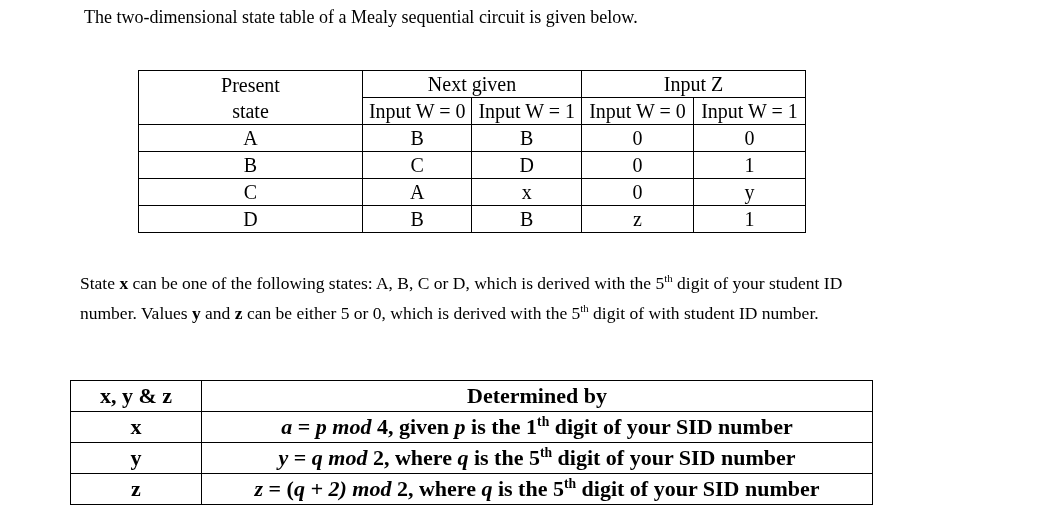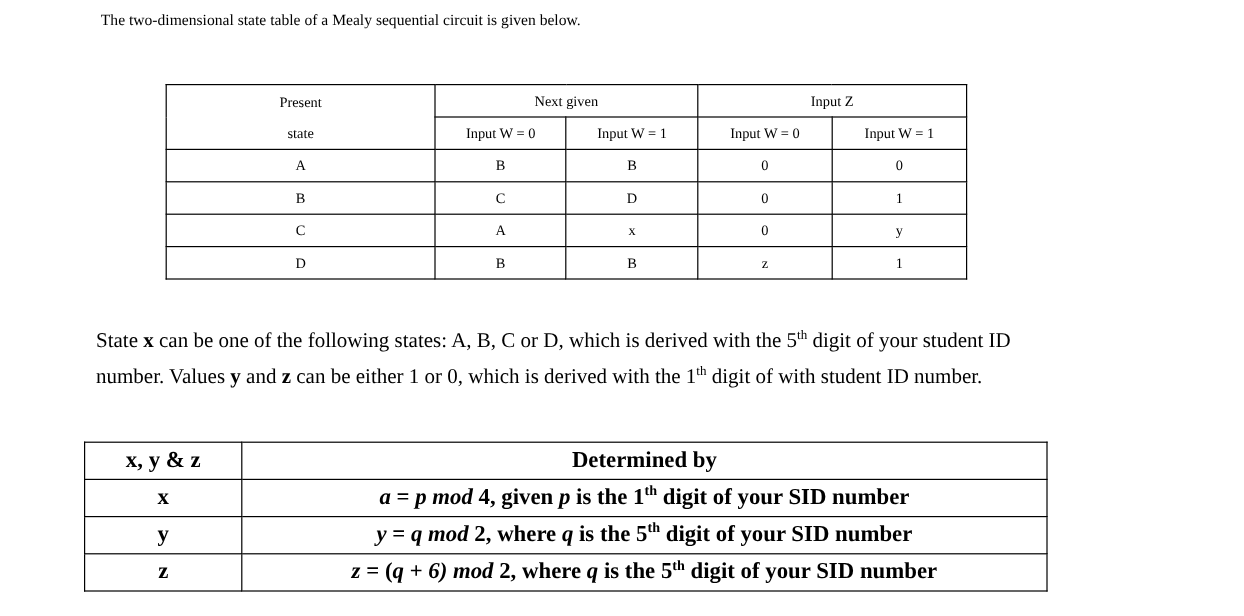--- a/index.html
+++ b/index.html
@@ -19,34 +19,34 @@
     position: relative;
     width: 1037px;
     height: 513px;
   }
 
   
   .intro {
     position: absolute;
     left: 84px;
     top: 6px;
-    font-size: 13px;
+    font-size: 18px;
     line-height: 22px;
     white-space: nowrap;
   }
 
   
   .state-table {
     position: absolute;
     left: 138px;
     top: 70px;
     width: 668px;
     border-collapse: collapse;
     table-layout: fixed;
-    font-size: 12px;
+    font-size: 20px;
   }
   .state-table td, .state-table th {
     border: 1px solid #000000;
     text-align: center;
     vertical-align: middle;
     font-weight: normal;
     padding: 0;
     height: 26px;
     line-height: 26px;
     white-space: nowrap;
@@ -74,25 +74,25 @@
   sup {
     font-size: 0.62em;
     vertical-align: super;
     line-height: 0;
   }
 
   
   .det-table {
     position: absolute;
     left: 70px;
-    top: 368px;
+    top: 380px;
     width: 802px;
     border-collapse: collapse;
     table-layout: fixed;
-    font-size: 19px;
+    font-size: 22px;
     border-radius: 29px;
   }
   .det-table td {
     border: 1px solid #000000;
     text-align: center;
     vertical-align: middle;
     padding: 0;
     height: 30px;
     line-height: 30px;
     white-space: nowrap;
@@ -156,36 +156,36 @@
       <tr>
         <td>D</td>
         <td>B</td>
         <td>B</td>
         <td class="bold-var">z</td>
         <td>1</td>
       </tr>
     </tbody>
   </table>
 
-  <div class="para"><span>State </span><b>x</b><span> can be one of the following states: A, B, C or D, which is derived with the 5</span><sup>th</sup><span> digit of your student ID number. Values </span><b>y</b><span> and </span><b>z</b><span> can be either 1 or 0, which is derived with the 1</span><sup>th</sup><span> digit of with student ID number.</span></div>
+  <div class="para"><span>State </span><b>x</b><span> can be one of the following states: A, B, C or D, which is derived with the 5</span><sup>th</sup><span> digit of your student ID number. Values </span><b>y</b><span> and </span><b>z</b><span> can be either 5 or 0, which is derived with the 5</span><sup>th</sup><span> digit of with student ID number.</span></div>
 
   <table class="det-table">
     <tbody>
       <tr>
         <td class="dc0">x, y &amp; z</td>
         <td class="dc1">Determined by</td>
       </tr>
       <tr>
         <td class="dc0">x</td>
         <td class="dc1 formula"><i>a</i><span> = </span><i>p</i><i> mod</i><span> 4, given </span><i>p</i><span> is the 1</span><sup>th</sup><span> digit of your SID number</span></td>
       </tr>
       <tr>
         <td class="dc0">y</td>
         <td class="dc1 formula"><i>y</i><span> = </span><i>q</i><i> mod</i><span> 2, where </span><i>q</i><span> is the 5</span><sup>th</sup><span> digit of your SID number</span></td>
       </tr>
       <tr>
         <td class="dc0">z</td>
-        <td class="dc1 formula"><i>z</i><span> = (</span><i>q</i><i> + 6) mod</i><span> 2, where </span><i>q</i><span> is the 5</span><sup>th</sup><span> digit of your SID number</span></td>
+        <td class="dc1 formula"><i>z</i><span> = (</span><i>q</i><i> + 2) mod</i><span> 2, where </span><i>q</i><span> is the 5</span><sup>th</sup><span> digit of your SID number</span></td>
       </tr>
     </tbody>
   </table>
 
 </div>
 
 </body></html>

